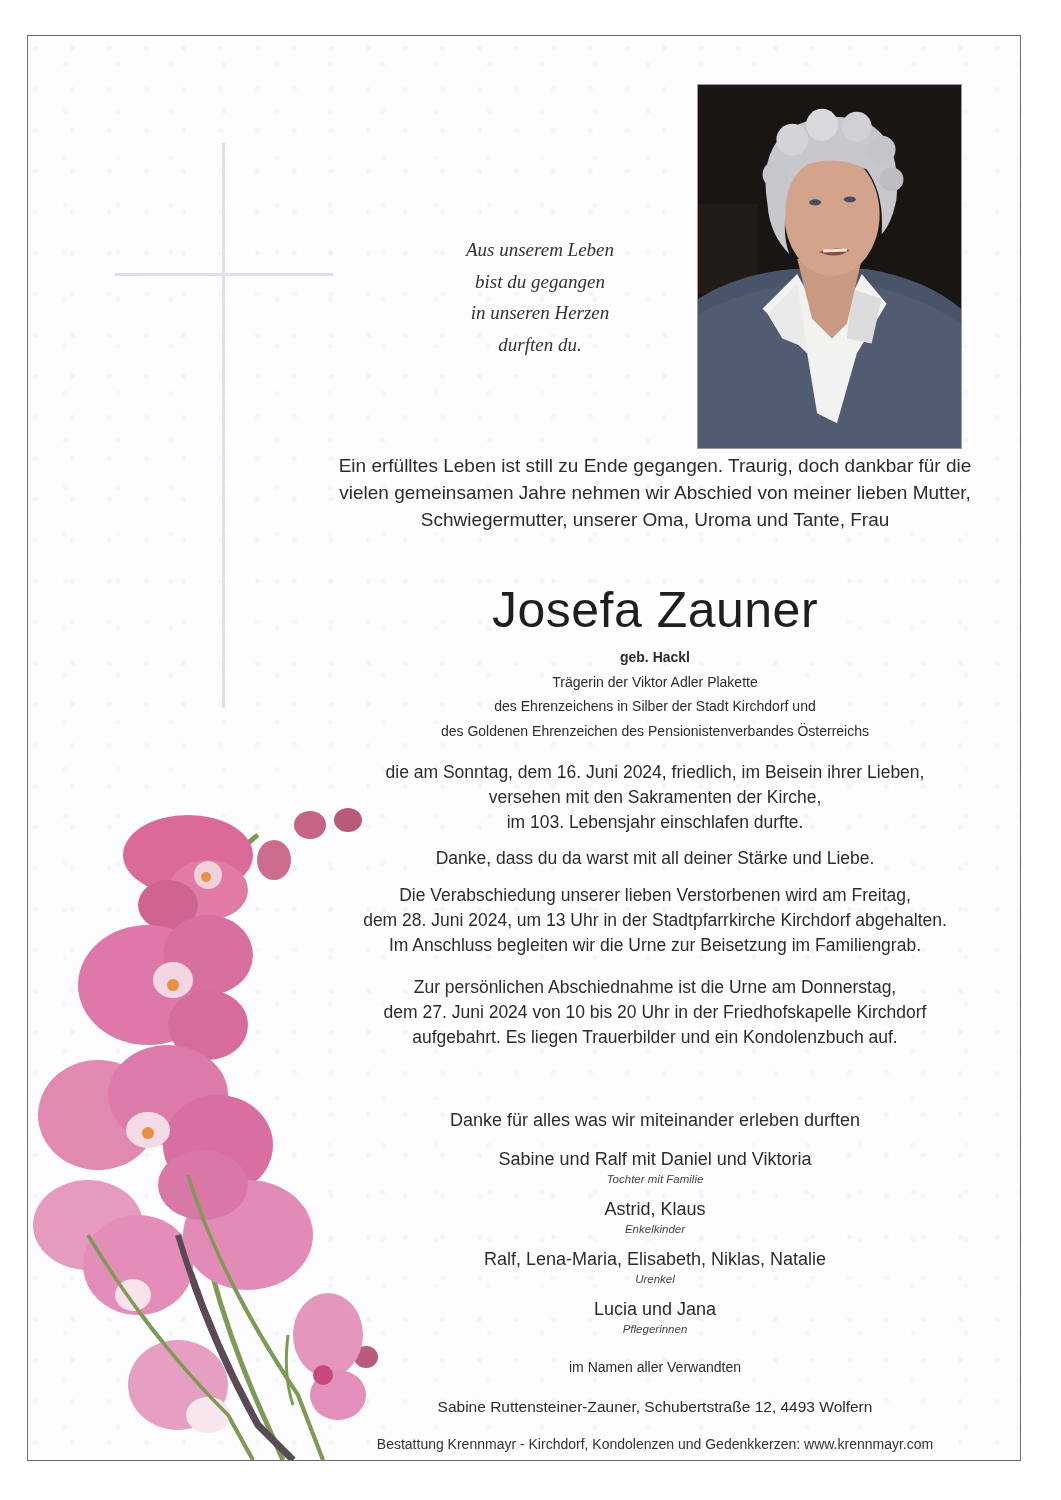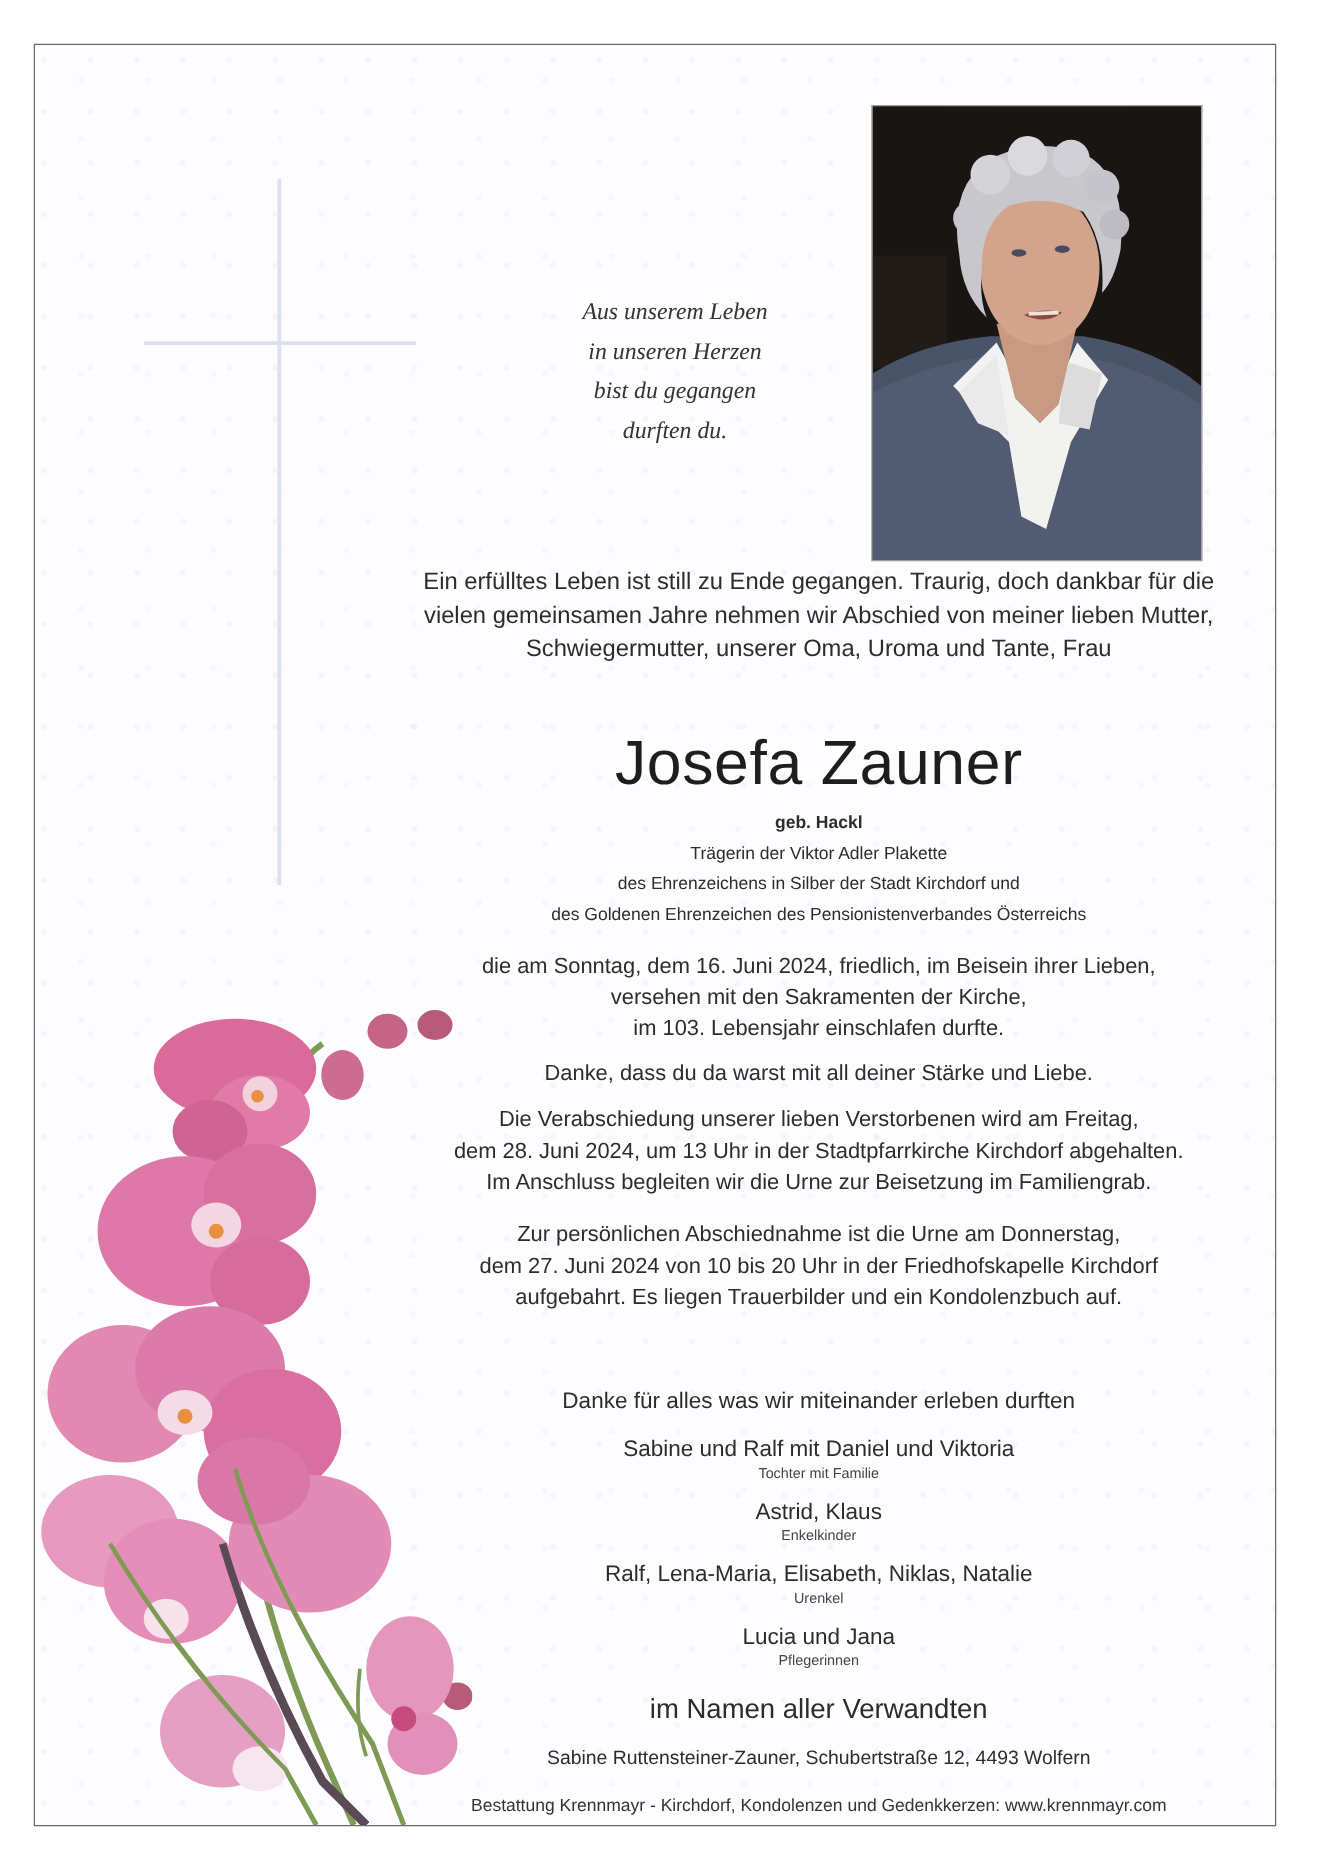--- a/index.html
+++ b/index.html
@@ -41,22 +41,22 @@
   .honors { top: 645px; font-size: 14px; line-height: 24.5px; }
   .honors .born { font-weight: bold; }
   .death { top: 760px; font-size: 17.5px; line-height: 25px; }
   .thanks1 { top: 846px; font-size: 17.5px; line-height: 25px; }
   .farewell { top: 883px; font-size: 17.5px; line-height: 25px; }
   .viewing { top: 975px; font-size: 17.5px; line-height: 25px; }
   .grat { top: 1106px; font-size: 18px; line-height: 28px; }
   .family { top: 1146px; }
   .fam-group { margin-bottom: 10px; }
   .fam-names { font-size: 18px; line-height: 26px; }
-  .fam-role { font-size: 11.5px; line-height: 14px; color: #444; }
-  .relatives { font-size: 22px; line-height: 26px; margin-top: 18px; }
+  .fam-role { font-size: 11.5px; line-height: 14px; font-style: italic; color: #444; }
+  .relatives { font-size: 14px; line-height: 26px; margin-top: 18px; }
   .address { top: 1396px; font-size: 15.5px; line-height: 22px; }
   .footer { top: 1434px; left: 330px; width: 650px; font-size: 14px; line-height: 20px; color: #333; }
 
   .orchid { position: absolute; left: 28px; top: 795px; width: 350px; height: 665px; }
   .orchid svg { width: 100%; height: 100%; display: block; }
 </style>
 </head>
 <body>
 
 <div class="frame"></div>
@@ -89,22 +89,22 @@
     <circle cx="125" cy="40" r="16" fill="#dadade"></circle>
     <circle cx="160" cy="42" r="15" fill="#d0d0d6"></circle>
     <circle cx="185" cy="65" r="14" fill="#c4c4ca"></circle>
     <circle cx="78" cy="90" r="13" fill="#c6c6cc"></circle>
     <circle cx="195" cy="95" r="12" fill="#bcbcc2"></circle>
   </svg>
 </div>
 
 <div class="poem">
   <div>Aus unserem Leben</div>
+  <div>bist du gegangen</div>
   <div>in unseren Herzen</div>
-  <div>bist du gegangen</div>
   <div>durften du.</div>
 </div>
 
 <div class="main intro">
   <div>Ein erfülltes Leben ist still zu Ende gegangen. Traurig, doch dankbar für die</div>
   <div>vielen gemeinsamen Jahre nehmen wir Abschied von meiner lieben Mutter,</div>
   <div>Schwiegermutter, unserer Oma, Uroma und Tante, Frau</div>
 </div>
 
 <div class="main name">Josefa Zauner</div>

